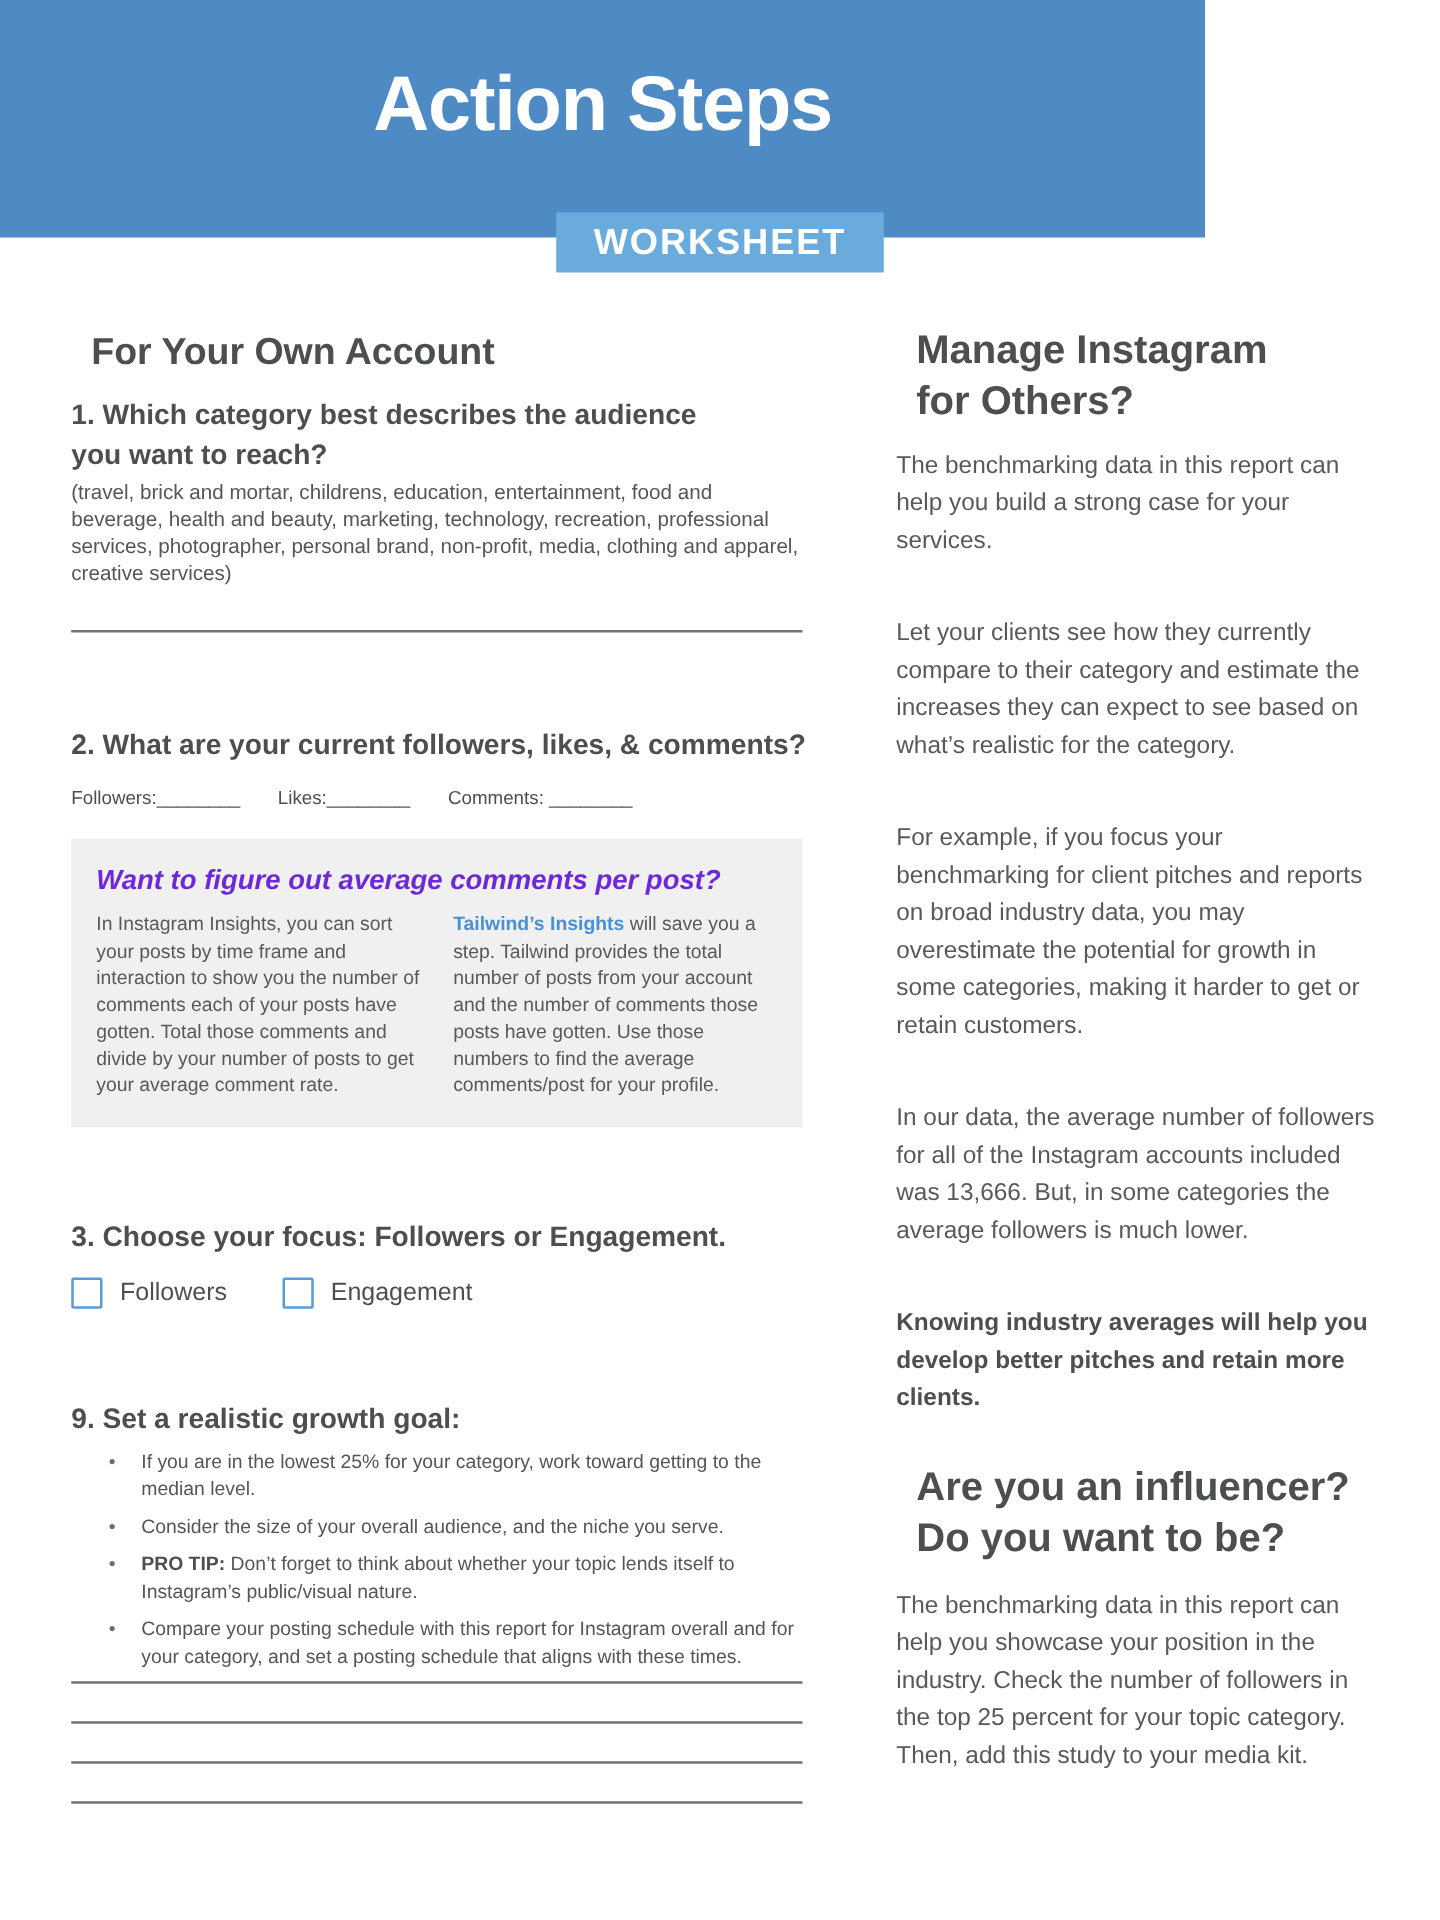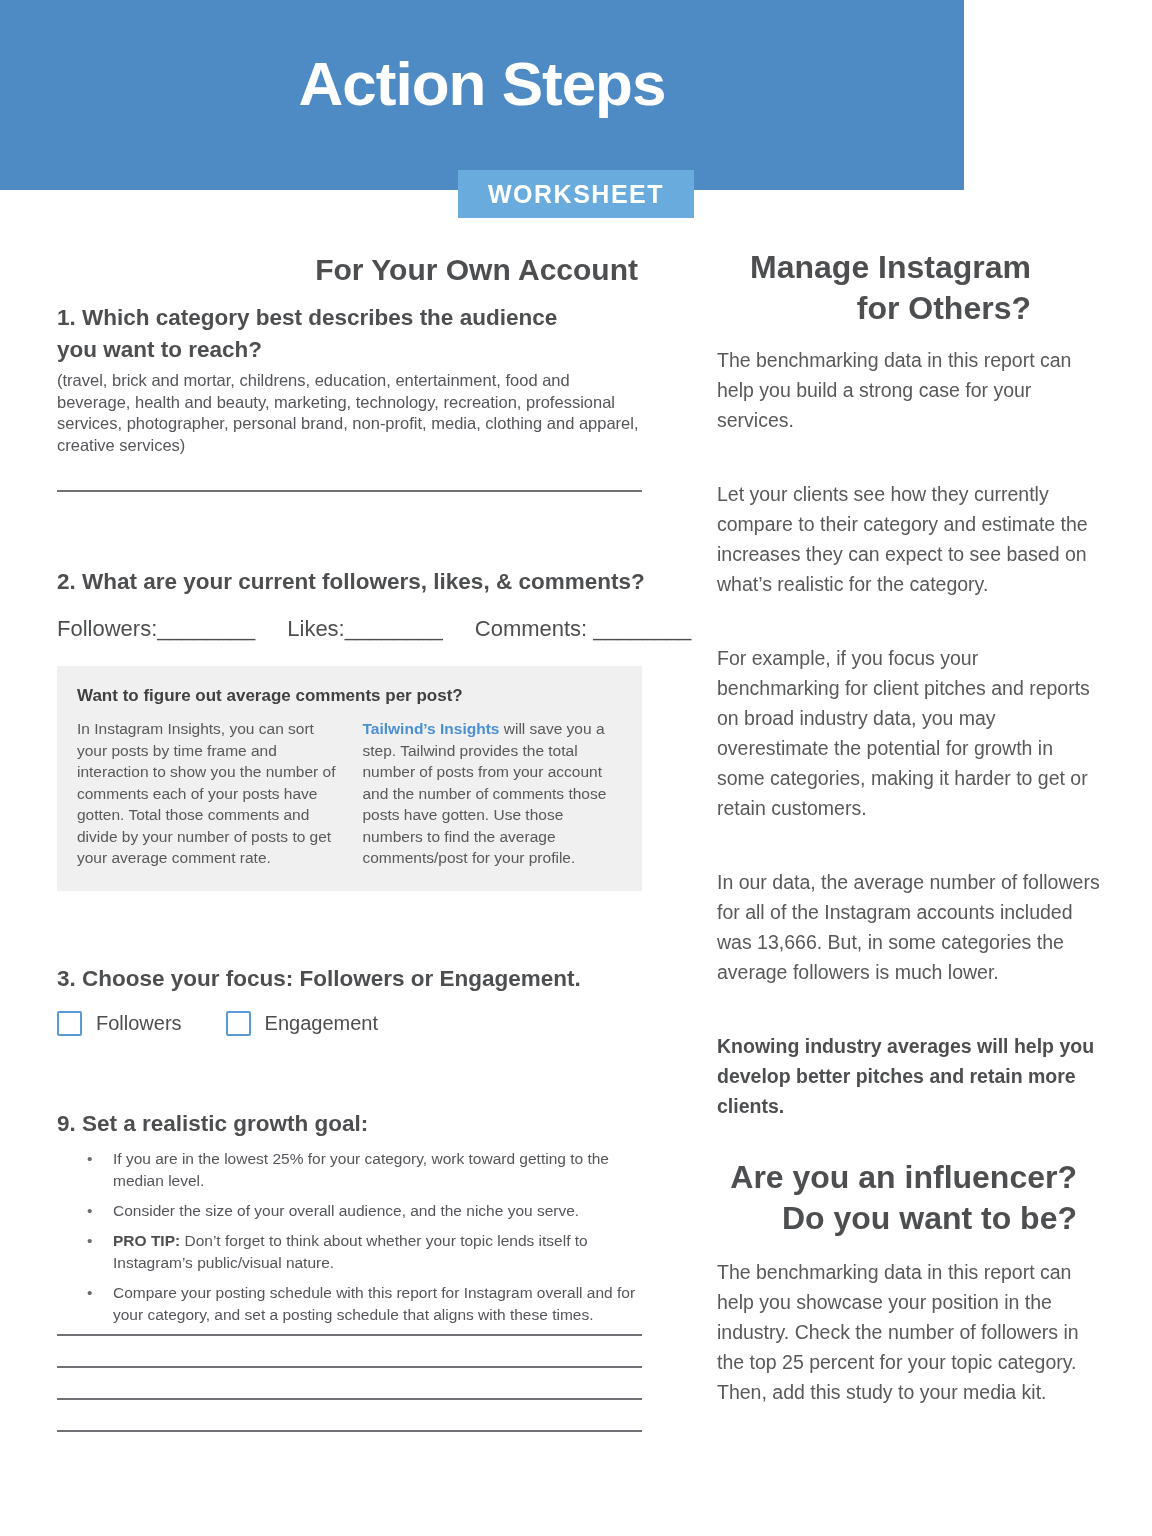--- a/index.html
+++ b/index.html
@@ -18,29 +18,29 @@
   }
   .band h1{
     margin:0;padding-top:48px;
     text-align:center;
     font-size:62px;font-weight:700;letter-spacing:-1px;
     color:#ffffff;
   }
   .badge{
     position:absolute;top:170px;left:50%;transform:translateX(-50%);
     background:#6aabdd;color:#ffffff;
-    font-size:25px;font-weight:700;letter-spacing:1.5px;
+    font-size:29px;font-weight:700;letter-spacing:1.5px;
     padding:0 30px;height:48px;line-height:48px;
     text-align:left;
   }
   
   .col-left{position:absolute;left:57px;top:248px;width:585px;}
   .col-right{position:absolute;left:717px;top:243px;width:388px;}
   h2{
-    margin:4px;font-size:30px;font-weight:700;color:#4d4e50;line-height:1.2;text-align:right;
+    margin:16px;font-size:30px;font-weight:700;color:#4d4e50;line-height:1.2;
   }
   .col-right h2{font-size:32px;line-height:1.28;}
   .h2a{max-width:310px;}
   .h2b{max-width:356px;margin-top:36px;}
   h3{
     margin:0;font-size:22.5px;font-weight:700;color:#4d4e50;line-height:32px;
   }
   .q1-title{margin-top:14px;max-width:545px;}
   .q2-title{margin-top:74px;white-space:nowrap;}
   .q3-title{margin-top:72px;}
@@ -48,32 +48,32 @@
   .hint{
     margin:4px 0 0;font-size:16.5px;line-height:21.5px;color:#55565a;
   }
   .write-line{
     border-bottom:2px solid #717275;height:0;margin-top:32px;width:100%;
   }
   .q1-line{margin-top:34px;}
   .end-line-first{margin-top:8px;}
   .end-line{margin-top:30px;}
   .fields-row{
-    margin-top:18px;font-size:22px;color:#4d4e50;white-space:nowrap;
+    margin-top:18px;font-size:15px;color:#4d4e50;white-space:nowrap;
   }
   .field{margin-right:26px;}
   .field:last-child{margin-right:0;}
   .uscore{color:#4d4e50;}
   
   .tipbox{
     margin-top:24px;background:#f0f0f0;
     padding:20px 20px 22px 20px;
   }
   .tipbox h4{
-    margin:0 0 12px;font-size:17px;font-weight:700;color:#404040;
+    margin:0 0 12px;font-size:22px;font-weight:700;color:#6d28d9;font-style:italic;
   }
   .tip-cols{display:flex;gap:26px;}
   .tip-cols p{
     margin:0;flex:1;font-size:15.5px;line-height:21.5px;color:#58595b;
   }
   .link{color:#4a90d5;font-weight:700;text-decoration:none;cursor:pointer;}
   
   .check-row{
     margin-top:16px;display:flex;gap:44px;align-items:center;
   }

